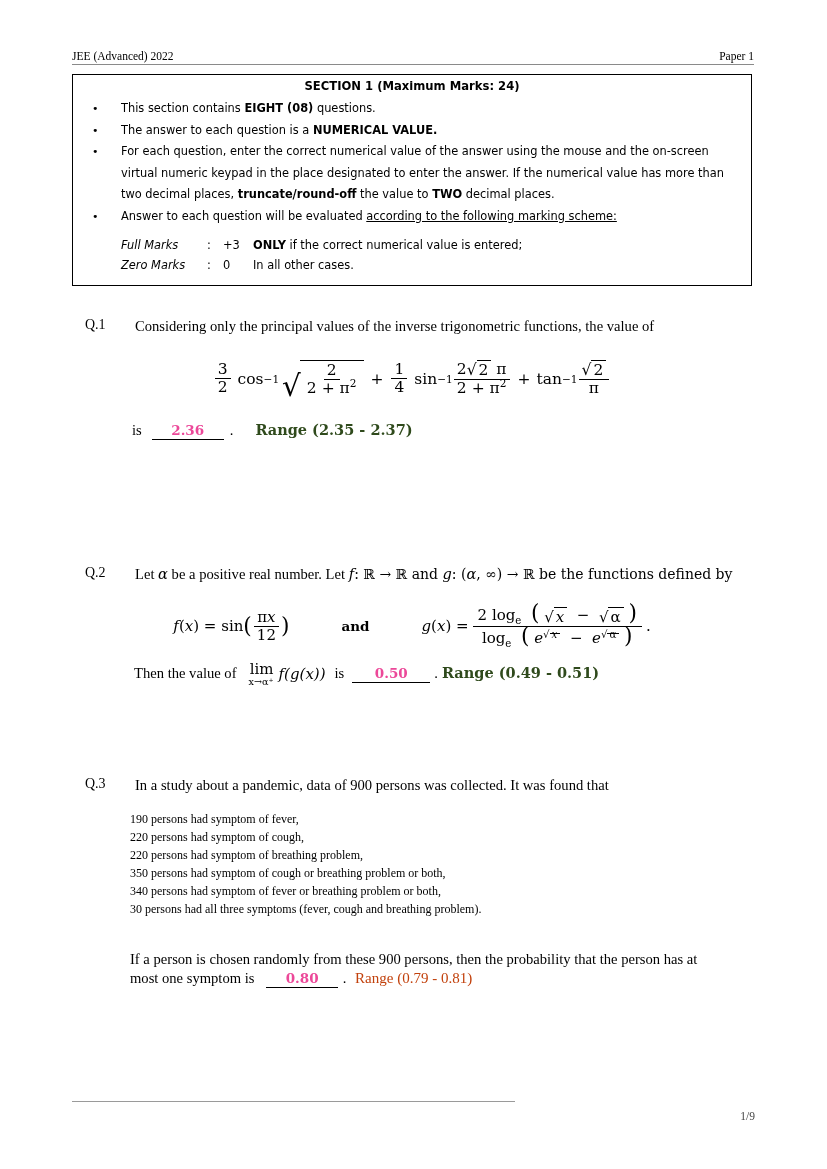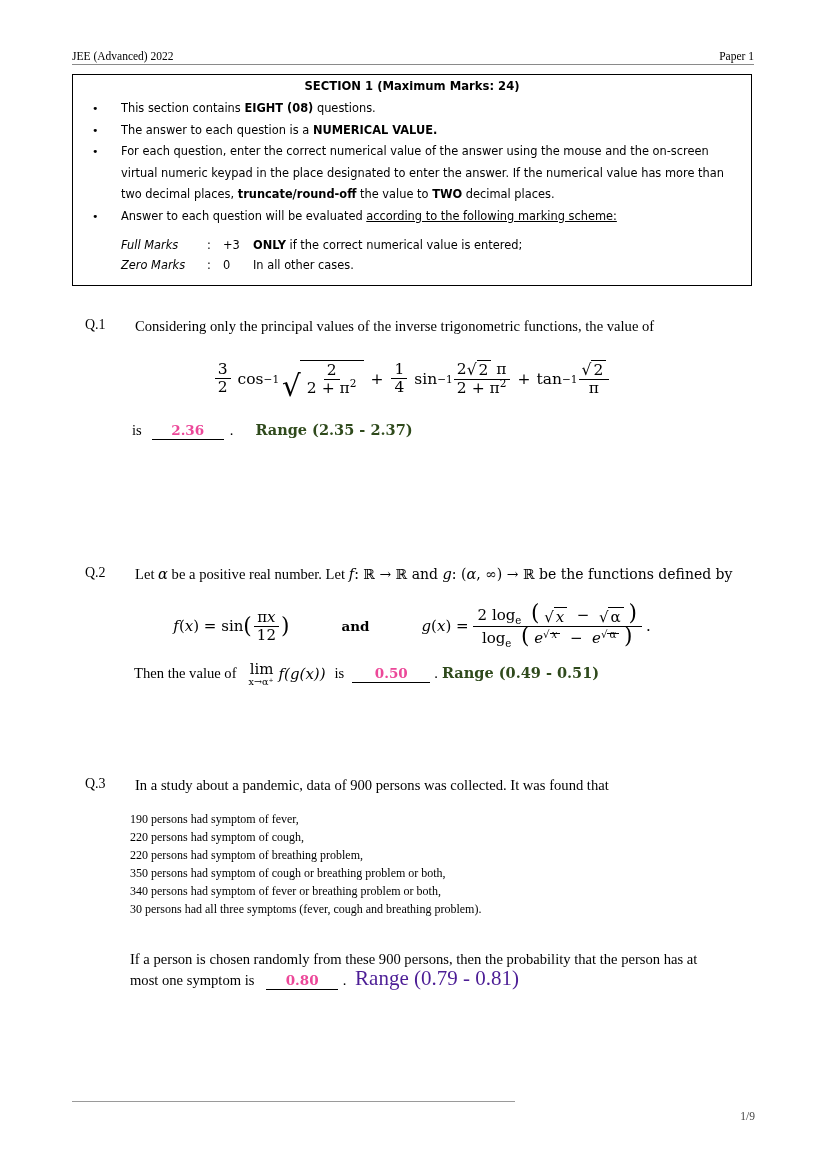--- a/index.html
+++ b/index.html
@@ -227,24 +227,24 @@
     line-height: 16px;
     padding-bottom: 1px;
   }
   .range {
     color: #2f4a1c;
     font-family: "DejaVu Serif", serif;
     font-weight: bold;
     font-size: 14.5px;
   }
   .range-serif {
-    color: #4c1d95;
+    color: #c2410c;
     font-family: "Liberation Serif", serif;
     font-weight: normal;
-    font-size: 21px;
+    font-size: 15px;
   }
 
   .stat-list {
     position: absolute;
     left: 130px;
     font-size: 12px;
     line-height: 18px;
   }
   .stat-list div { white-space: nowrap; }
 

